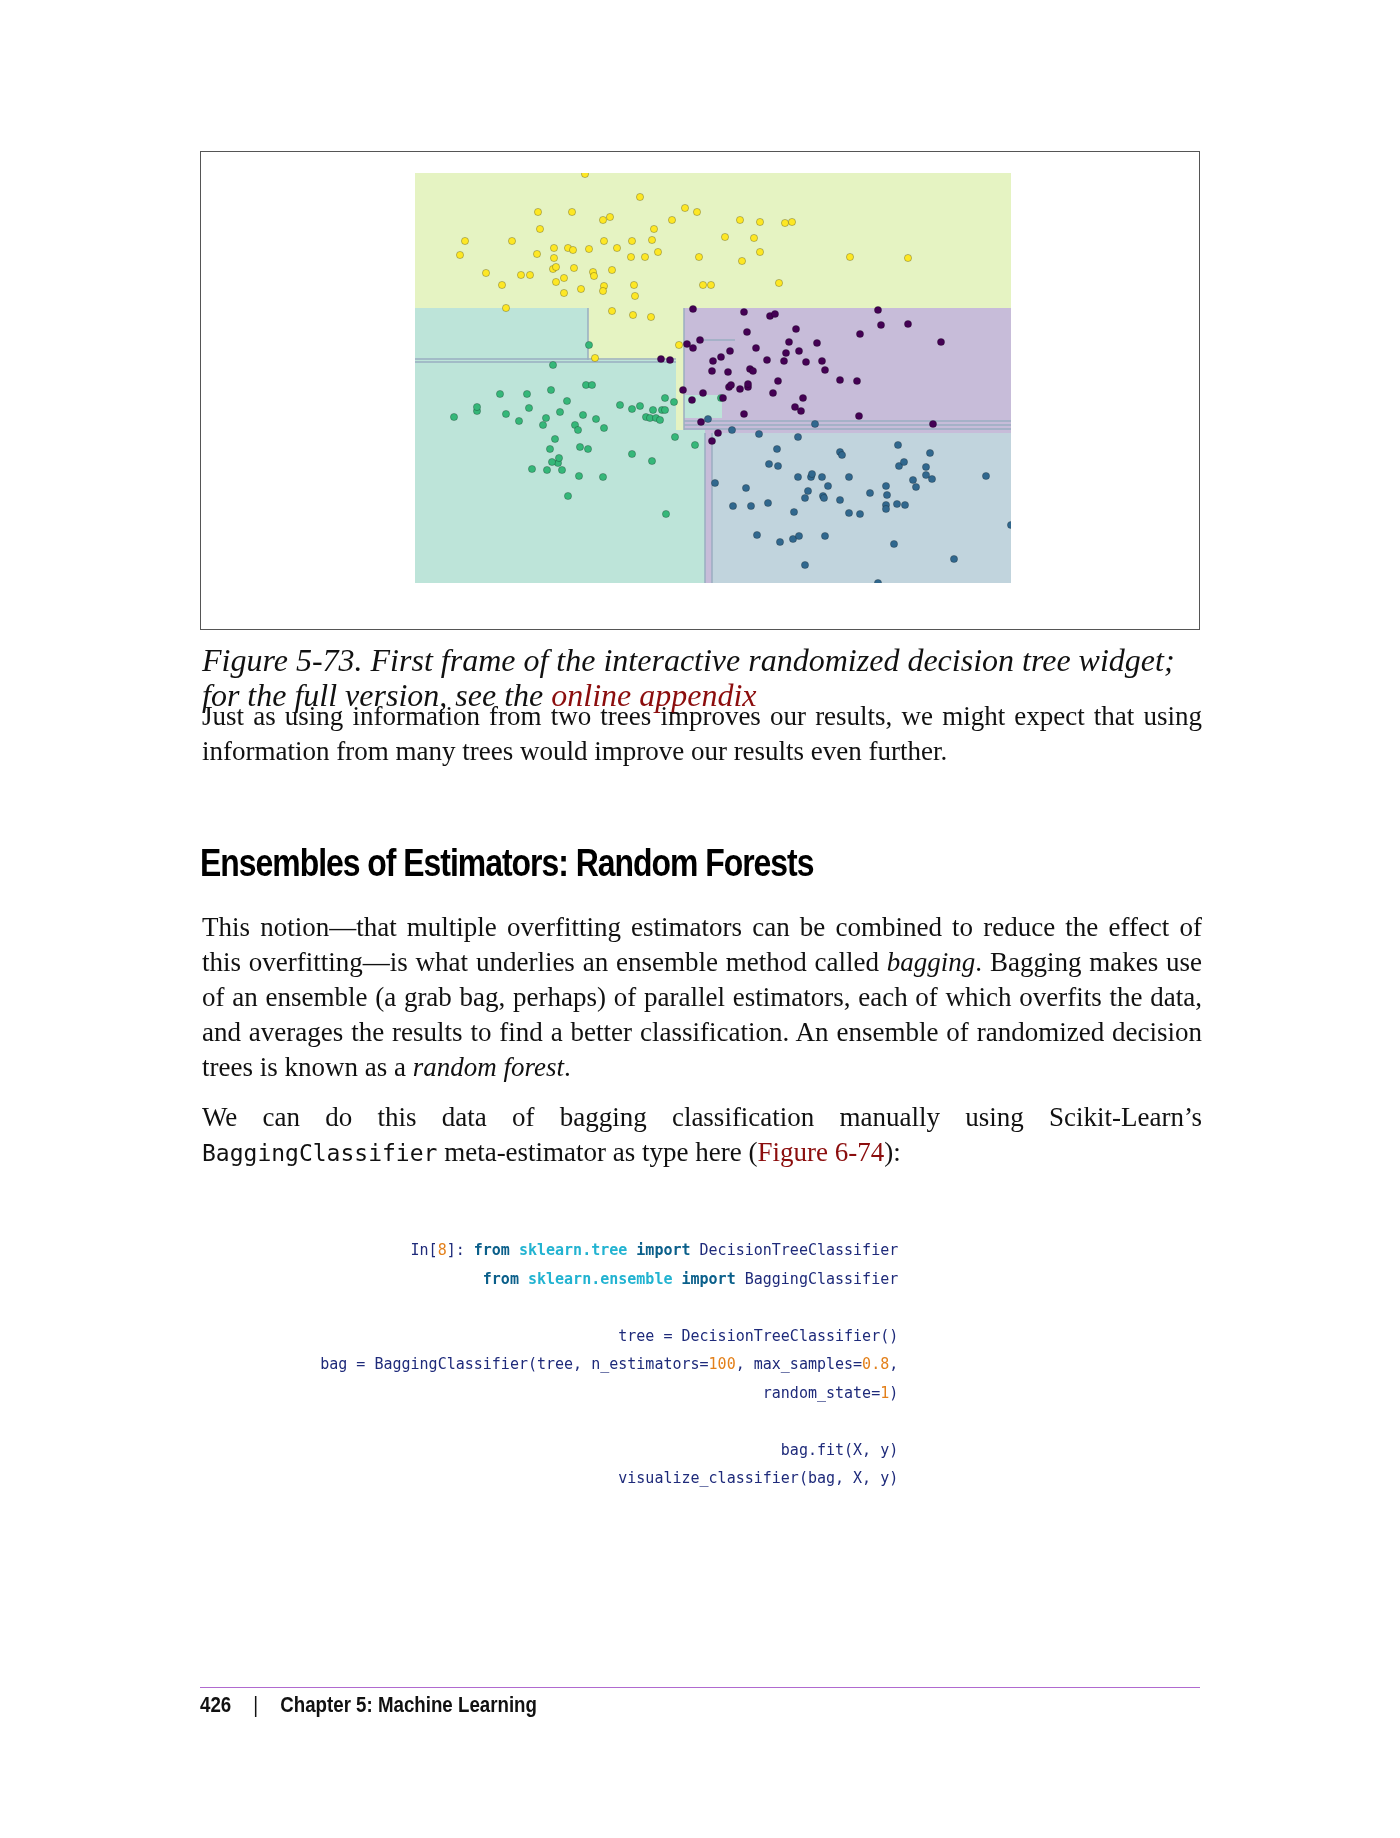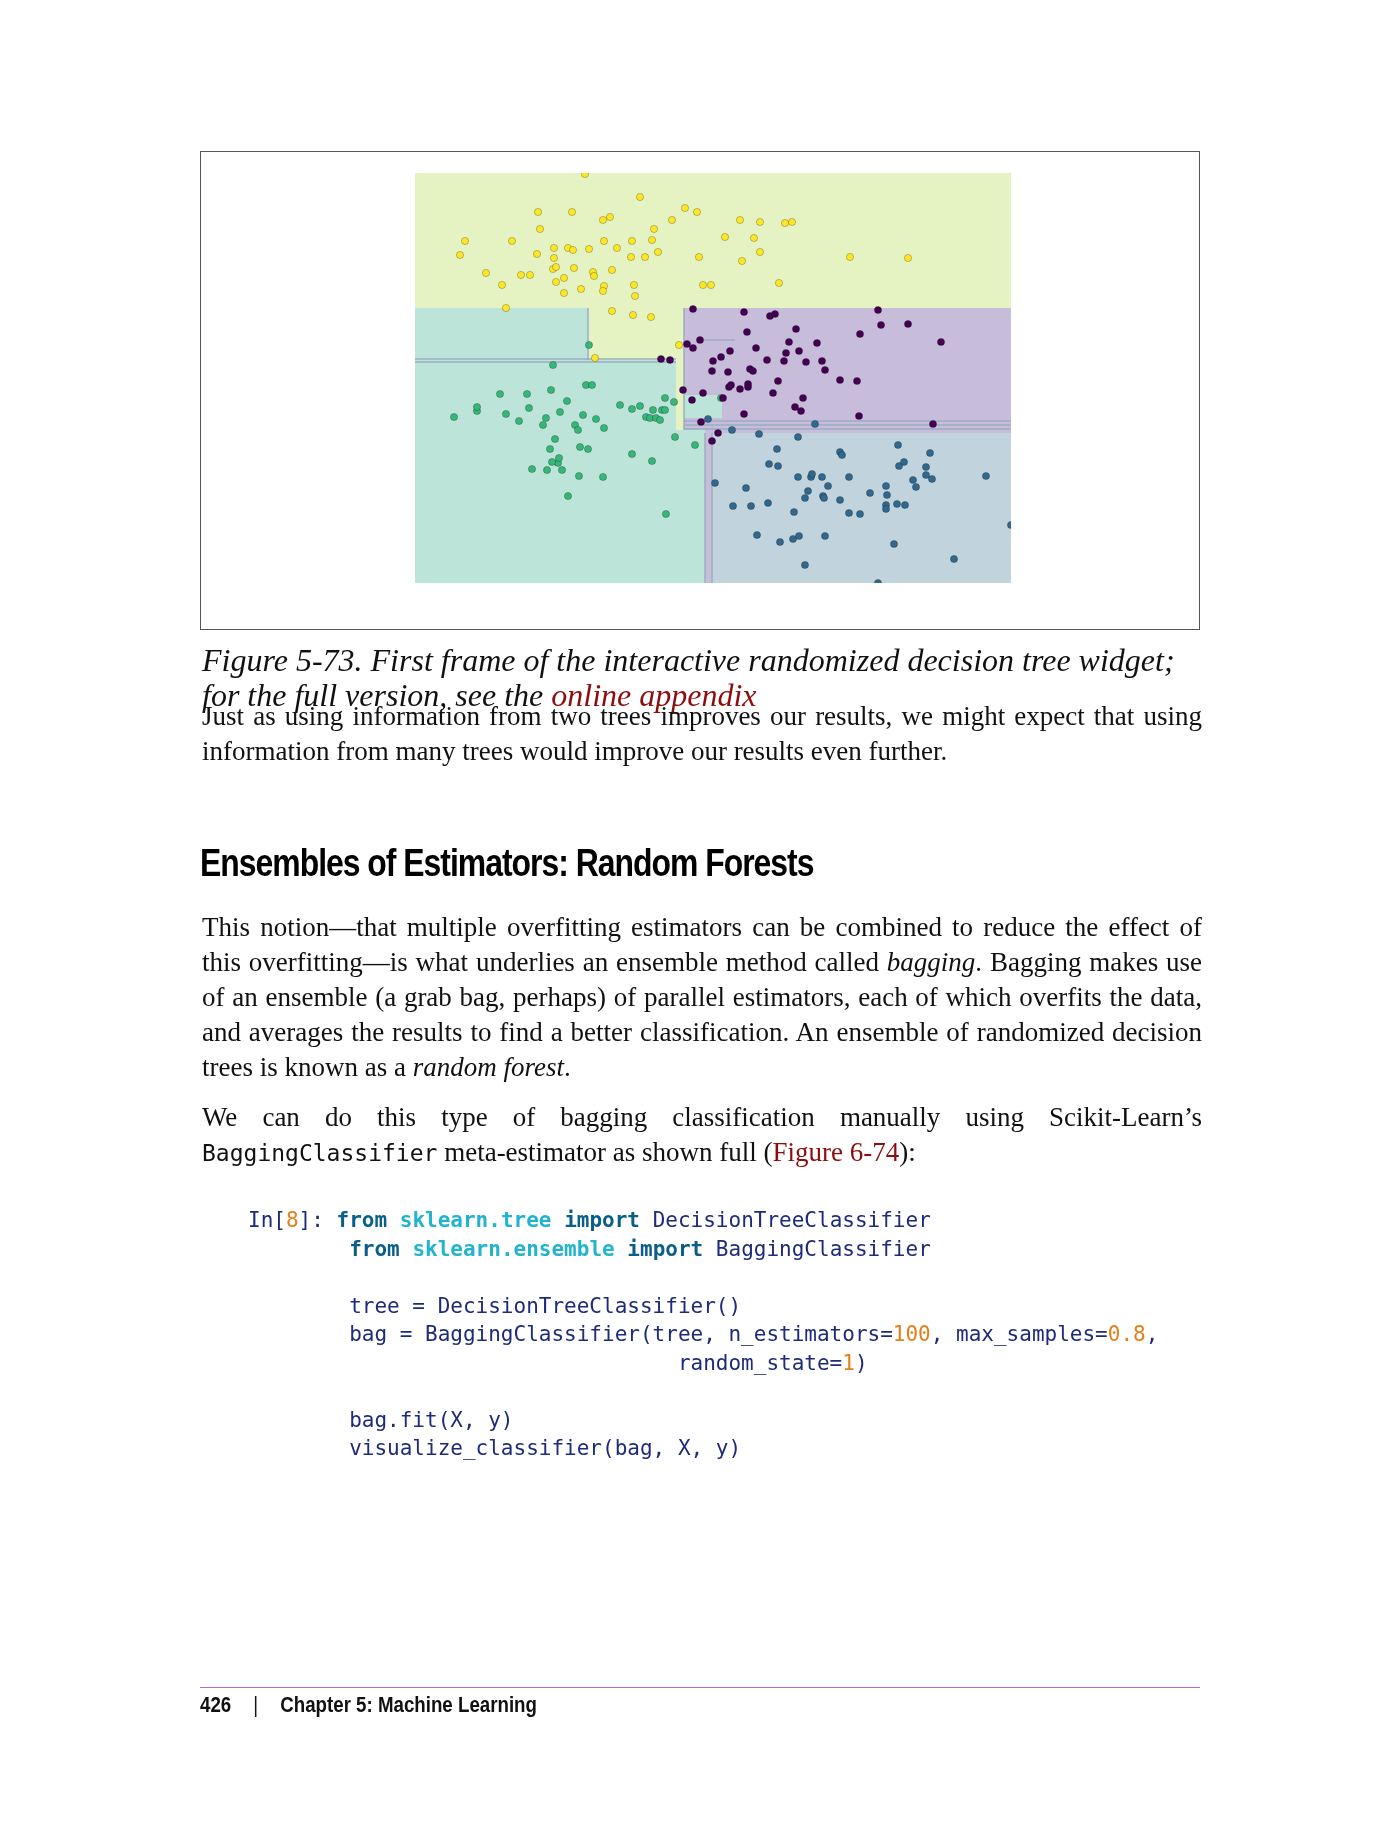--- a/index.html
+++ b/index.html
@@ -28,22 +28,22 @@
   .para i { font-style: italic; }
   .code-inline { font-family: "DejaVu Sans Mono", "Liberation Mono", monospace; font-size: 23px; }
 
   #heading {
     position: absolute; left: 200px; top: 842px; margin: 0;
     font-size: 38px; font-weight: bold; color: #000; letter-spacing: -1.2px;
     transform: scaleX(0.84); transform-origin: left center; white-space: nowrap;
   }
 
   #code {
-    position: absolute; left: 248px; top: 1206px;
-    font-size: 21px; line-height: 28.5px; color: #1e2a7a; white-space: pre;
+    position: absolute; left: 248px; top: 1236px;
+    font-size: 15px; line-height: 28.5px; color: #1e2a7a; white-space: pre; text-align: right;
   }
   .kw { color: #0a5f8a; font-weight: bold; }
   .mod { color: #22b3d1; font-weight: bold; }
   .num { color: #e3801b; }
   .prompt { color: #1e2a7a; }
 
   #footer-rule { position: absolute; left: 200px; top: 1687px; width: 1000px; height: 1px; background: #b06ad0; }
   #footer {
     position: absolute; left: 200px; top: 1692px; font-size: 22px; font-weight: bold; color: #111;
     transform: scaleX(0.85); transform-origin: left center; white-space: nowrap;
@@ -310,21 +310,21 @@
 </div>
 
 <div id="caption" class="serif"><span>Figure 5-73. First frame of the interactive randomized decision tree widget; for the full version, see the </span><span class="link">online appendix</span></div>
 
 <div class="para serif" style="top:699px;">Just as using information from two trees improves our results, we might expect that using information from many trees would improve our results even further.</div>
 
 <h2 id="heading" class="sans">Ensembles of Estimators: Random Forests</h2>
 
 <div class="para serif" style="top:910px;"><span>This notion—that multiple overfitting estimators can be combined to reduce the effect of this overfitting—is what underlies an ensemble method called </span><i>bagging</i><span>. Bagging makes use of an ensemble (a grab bag, perhaps) of parallel estimators, each of which overfits the data, and averages the results to find a better classification. An ensemble of randomized decision trees is known as a </span><i>random forest</i><span>.</span></div>
 
-<div class="para serif" style="top:1100px;"><span>We can do this type of bagging classification manually using Scikit-Learn’s </span><span class="code-inline">BaggingClassifier</span><span> meta-estimator as shown full (</span><span class="link">Figure 6-74</span><span>):</span></div>
+<div class="para serif" style="top:1100px;"><span>We can do this data of bagging classification manually using Scikit-Learn’s </span><span class="code-inline">BaggingClassifier</span><span> meta-estimator as type here (</span><span class="link">Figure 6-74</span><span>):</span></div>
 
 <div id="code" class="mono"><span class="prompt">In[</span><span class="num">8</span><span class="prompt">]: </span><span class="kw">from</span> <span class="mod">sklearn.tree</span> <span class="kw">import</span> <span>DecisionTreeClassifier</span>
         <span class="kw">from</span> <span class="mod">sklearn.ensemble</span> <span class="kw">import</span> <span>BaggingClassifier</span>
 
         <span>tree = DecisionTreeClassifier()</span>
         <span>bag = BaggingClassifier(tree, n_estimators=</span><span class="num">100</span><span>, max_samples=</span><span class="num">0.8</span><span>,</span>
                                   <span>random_state=</span><span class="num">1</span><span>)</span>
 
         <span>bag.fit(X, y)</span>
         <span>visualize_classifier(bag, X, y)</span></div>

